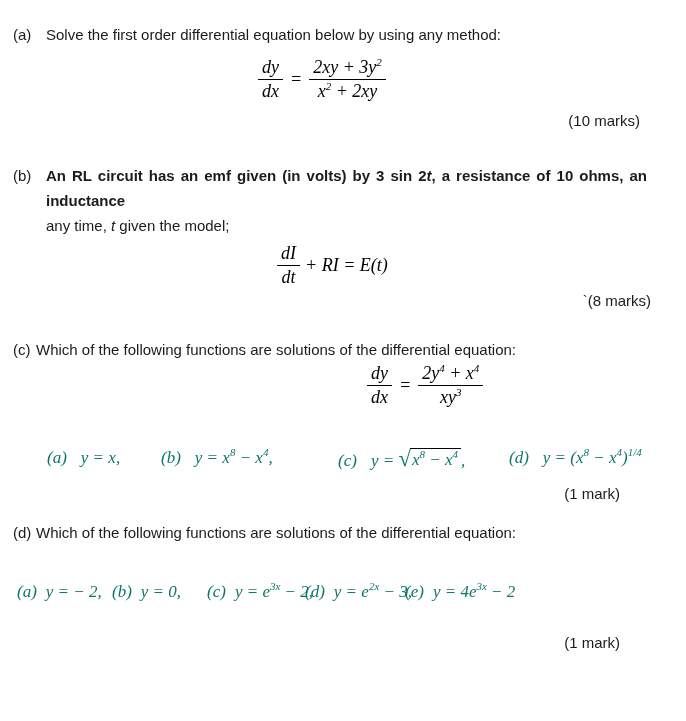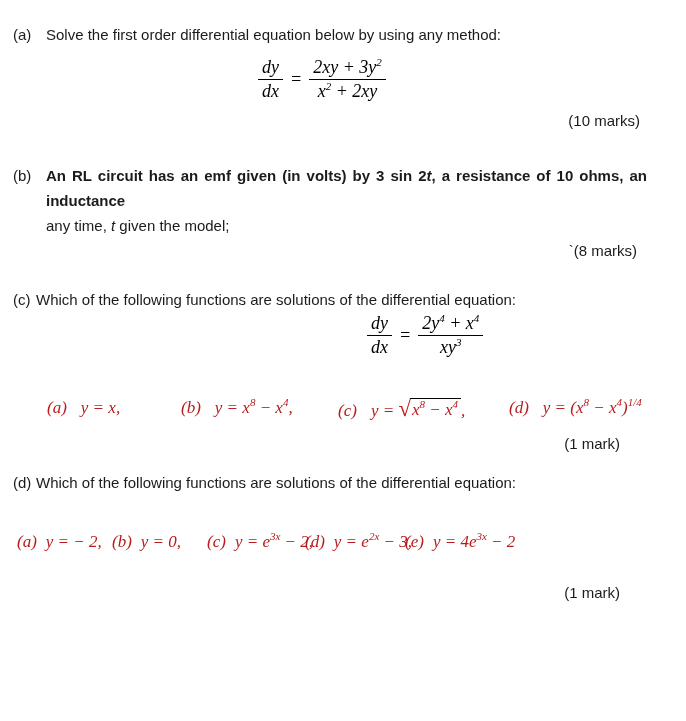--- a/index.html
+++ b/index.html
@@ -42,32 +42,32 @@
   .eq-a-row { margin-top: 12px; margin-left: 245px; }
   .eq-b-row { margin-top: 4px;  margin-left: 264px; }
   .eq-c-row { margin-top: 3px;  margin-left: 354px; }
   .eq-d-row { margin-top: 18px; margin-left: 262px; }
   .eq-d { font-size: 26px; }
   .tick { color: #8a8a8a; font-size: 13px; }
 
   
   .marks { text-align: right; line-height: 19px; }
   .marks-a { margin-top: 9px;  padding-right: 46px; }
-  .marks-b { margin-top: 3px;  padding-right: 49px; }
+  .marks-b { margin-top: 3px;  padding-right: 35px; }
   .marks-c { margin-top: 9px;  padding-right: 66px; }
   .marks-d { margin-top: 24px; padding-right: 66px; }
 
   .head-c { margin-top: 30px; }
   .head-d { margin-top: 20px; }
 
   
   .opt-row {
     position: relative; height: 27px; margin-top: 40px;
     font-family: "Liberation Serif", "DejaVu Serif", serif;
-    font-style: italic; font-size: 17px; color: #b91c1c;
+    font-style: italic; font-size: 17px; color: #0f766e;
   }
   .opt { position: absolute; top: 0; white-space: nowrap; }
   .row-c .opt-label { margin-right: 14px; }
   .row-d .opt-label { margin-right: 9px; }
 
   
   .sqrt { display: inline-flex; align-items: flex-start; }
   .rad-sign { font-style: normal; font-size: 1.35em; line-height: 1; margin-right: -1px; }
   .radicand { display: inline-block; border-top: 1.3px solid #000; padding: 1px 3px 0 2px; }
 </style>
@@ -98,20 +98,29 @@
   </section>
 
   <section>
     <div class="q-head q-head-b">
       <span class="q-label">(b)</span>
       <div class="q-par">
         <div class="jline"><span>An RL circuit has an emf given (in volts) by 3 sin 2</span><i>t</i><span>, a resistance of 10 ohms, an inductance</span></div>
         <div class="lline"><span>any time, </span><i>t</i><span> given the model;</span></div>
       </div>
     </div>
+    <div class="eq-b-row">
+      <span class="eq math">
+        <span class="frac">
+          <span class="num">dI</span>
+          <span class="den">dt</span>
+        </span>
+        <span class="rest">+ RI = E(t)</span>
+      </span>
+    </div>
     <div class="marks marks-b">`(8 marks)</div>
   </section>
 
   <section>
     <div class="q-head head-c">
       <span class="q-label narrow">(c)</span>
       <span class="q-text">Which of the following functions are solutions of the differential equation:</span>
     </div>
     <div class="eq-c-row">
       <span class="eq math">
@@ -123,21 +132,21 @@
         <span class="frac">
           <span class="num"><span>2y</span><sup>4</sup><span> + x</span><sup>4</sup></span>
           <span class="den"><span>xy</span><sup>3</sup></span>
         </span>
       </span>
     </div>
     <div class="opt-row row-c">
       <span class="opt" style="left:34px">
         <span class="opt-label">(a)</span><span>y = x,</span>
       </span>
-      <span class="opt" style="left:168px">
+      <span class="opt" style="left:148px">
         <span class="opt-label">(b)</span><span><span>y = x</span><sup>8</sup><span> − x</span><sup>4</sup><span>,</span></span>
       </span>
       <span class="opt" style="left:325px">
         <span class="opt-label">(c)</span><span><span>y = </span><span class="sqrt">
               <span class="rad-sign">√</span>
               <span class="radicand"><span>x</span><sup>8</sup><span> − x</span><sup>4</sup></span>
             </span><span>,</span></span>
       </span>
       <span class="opt" style="left:496px">
         <span class="opt-label">(d)</span><span><span>y = (x</span><sup>8</sup><span> − x</span><sup>4</sup><span>)</span><sup>1/4</sup></span>

